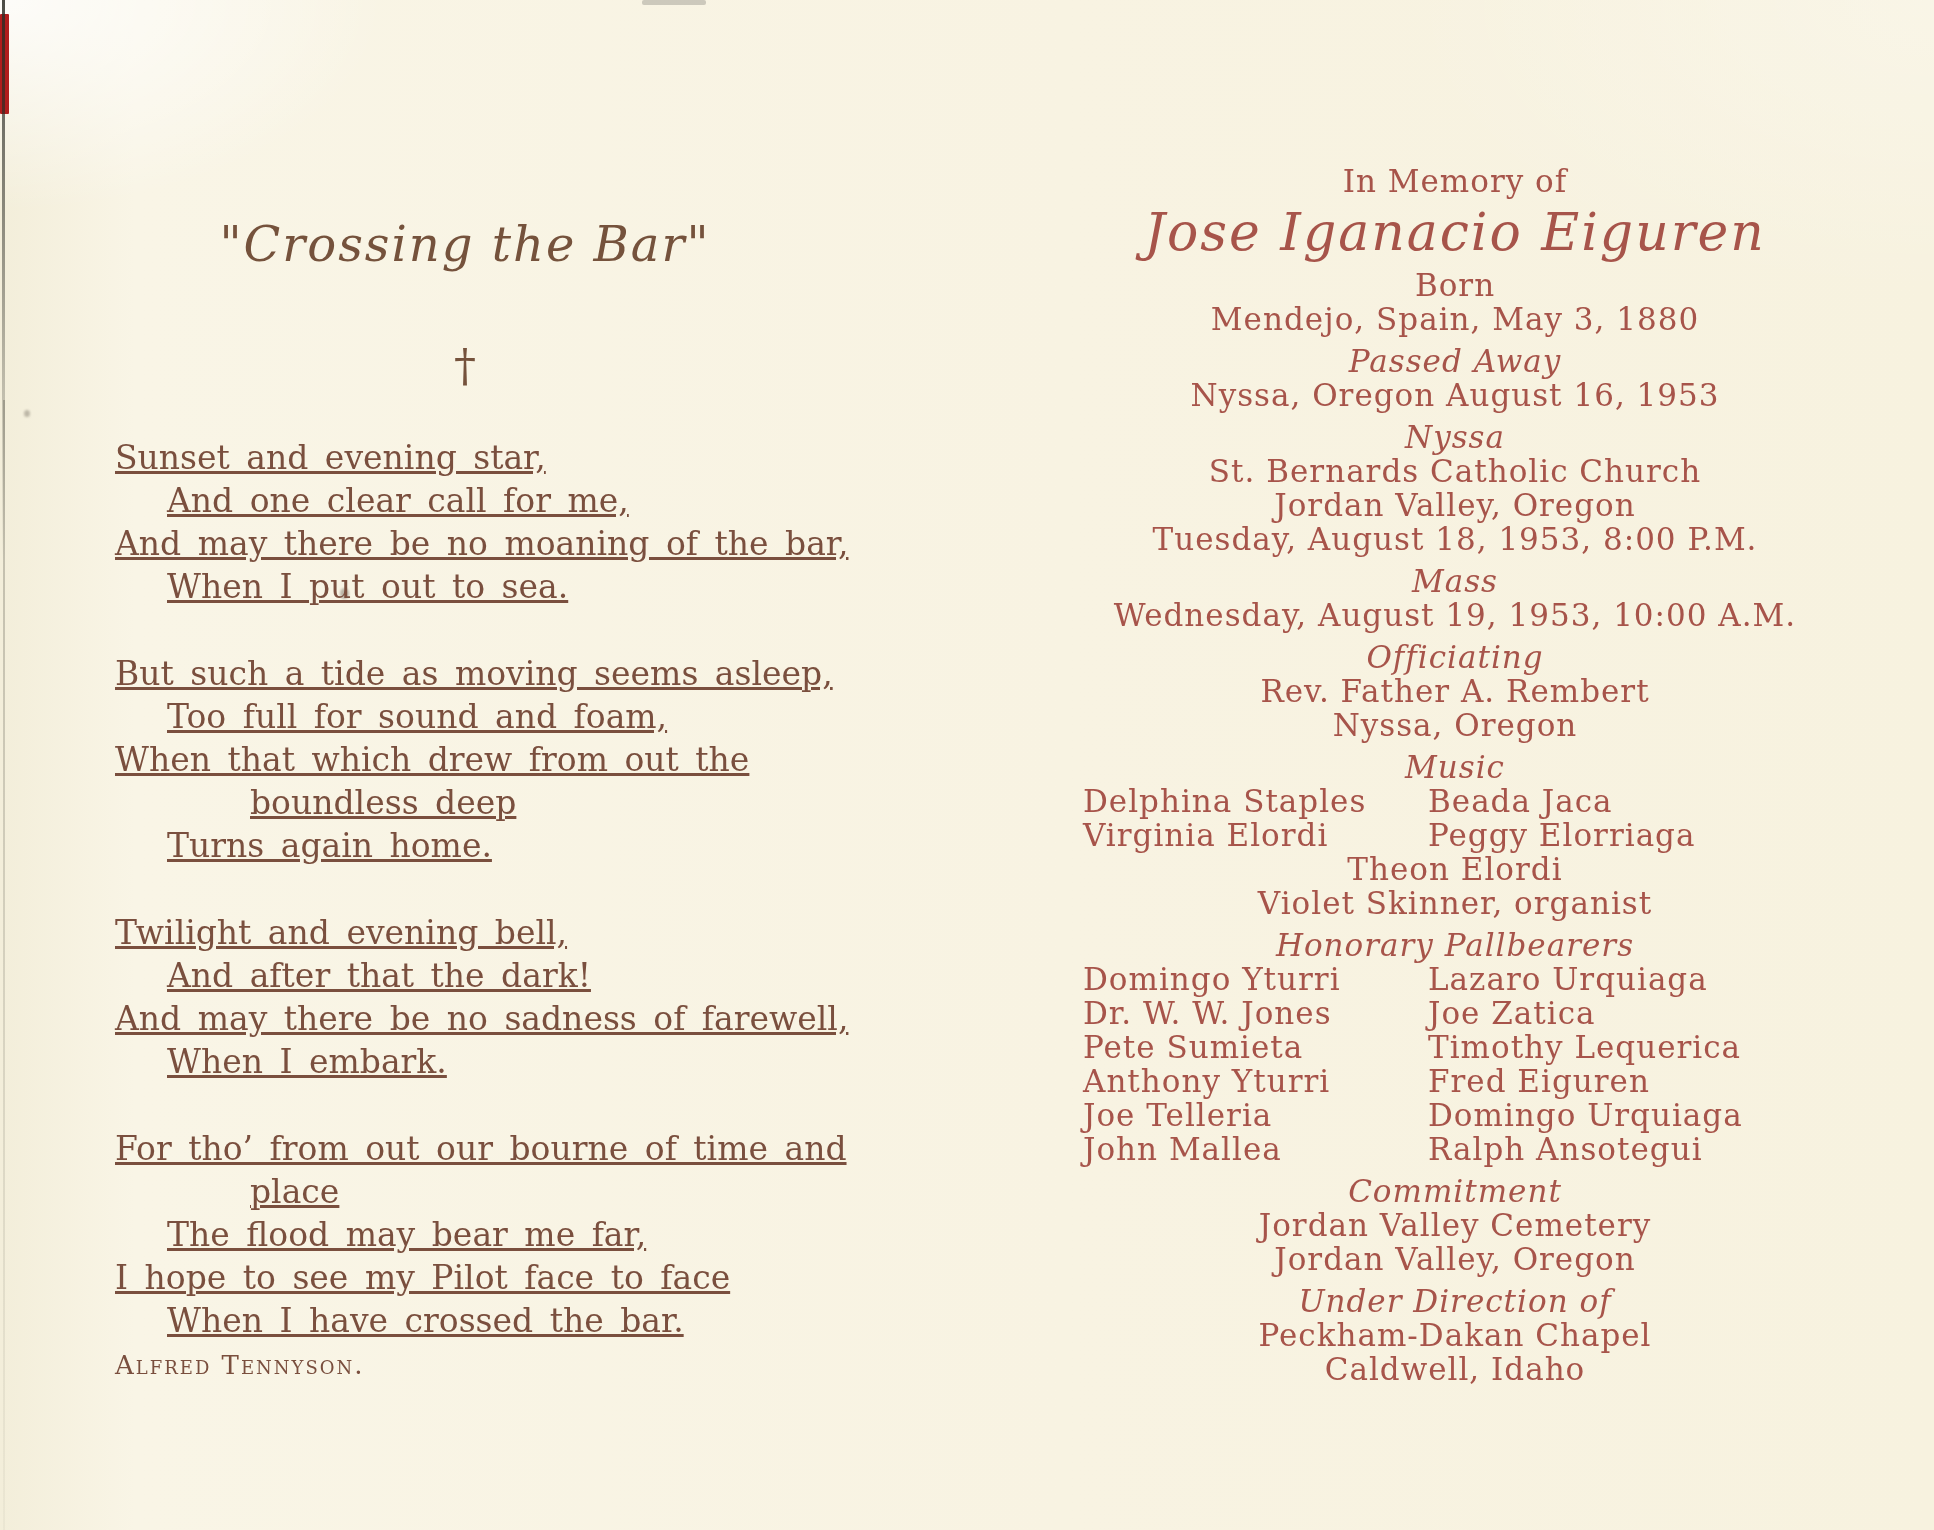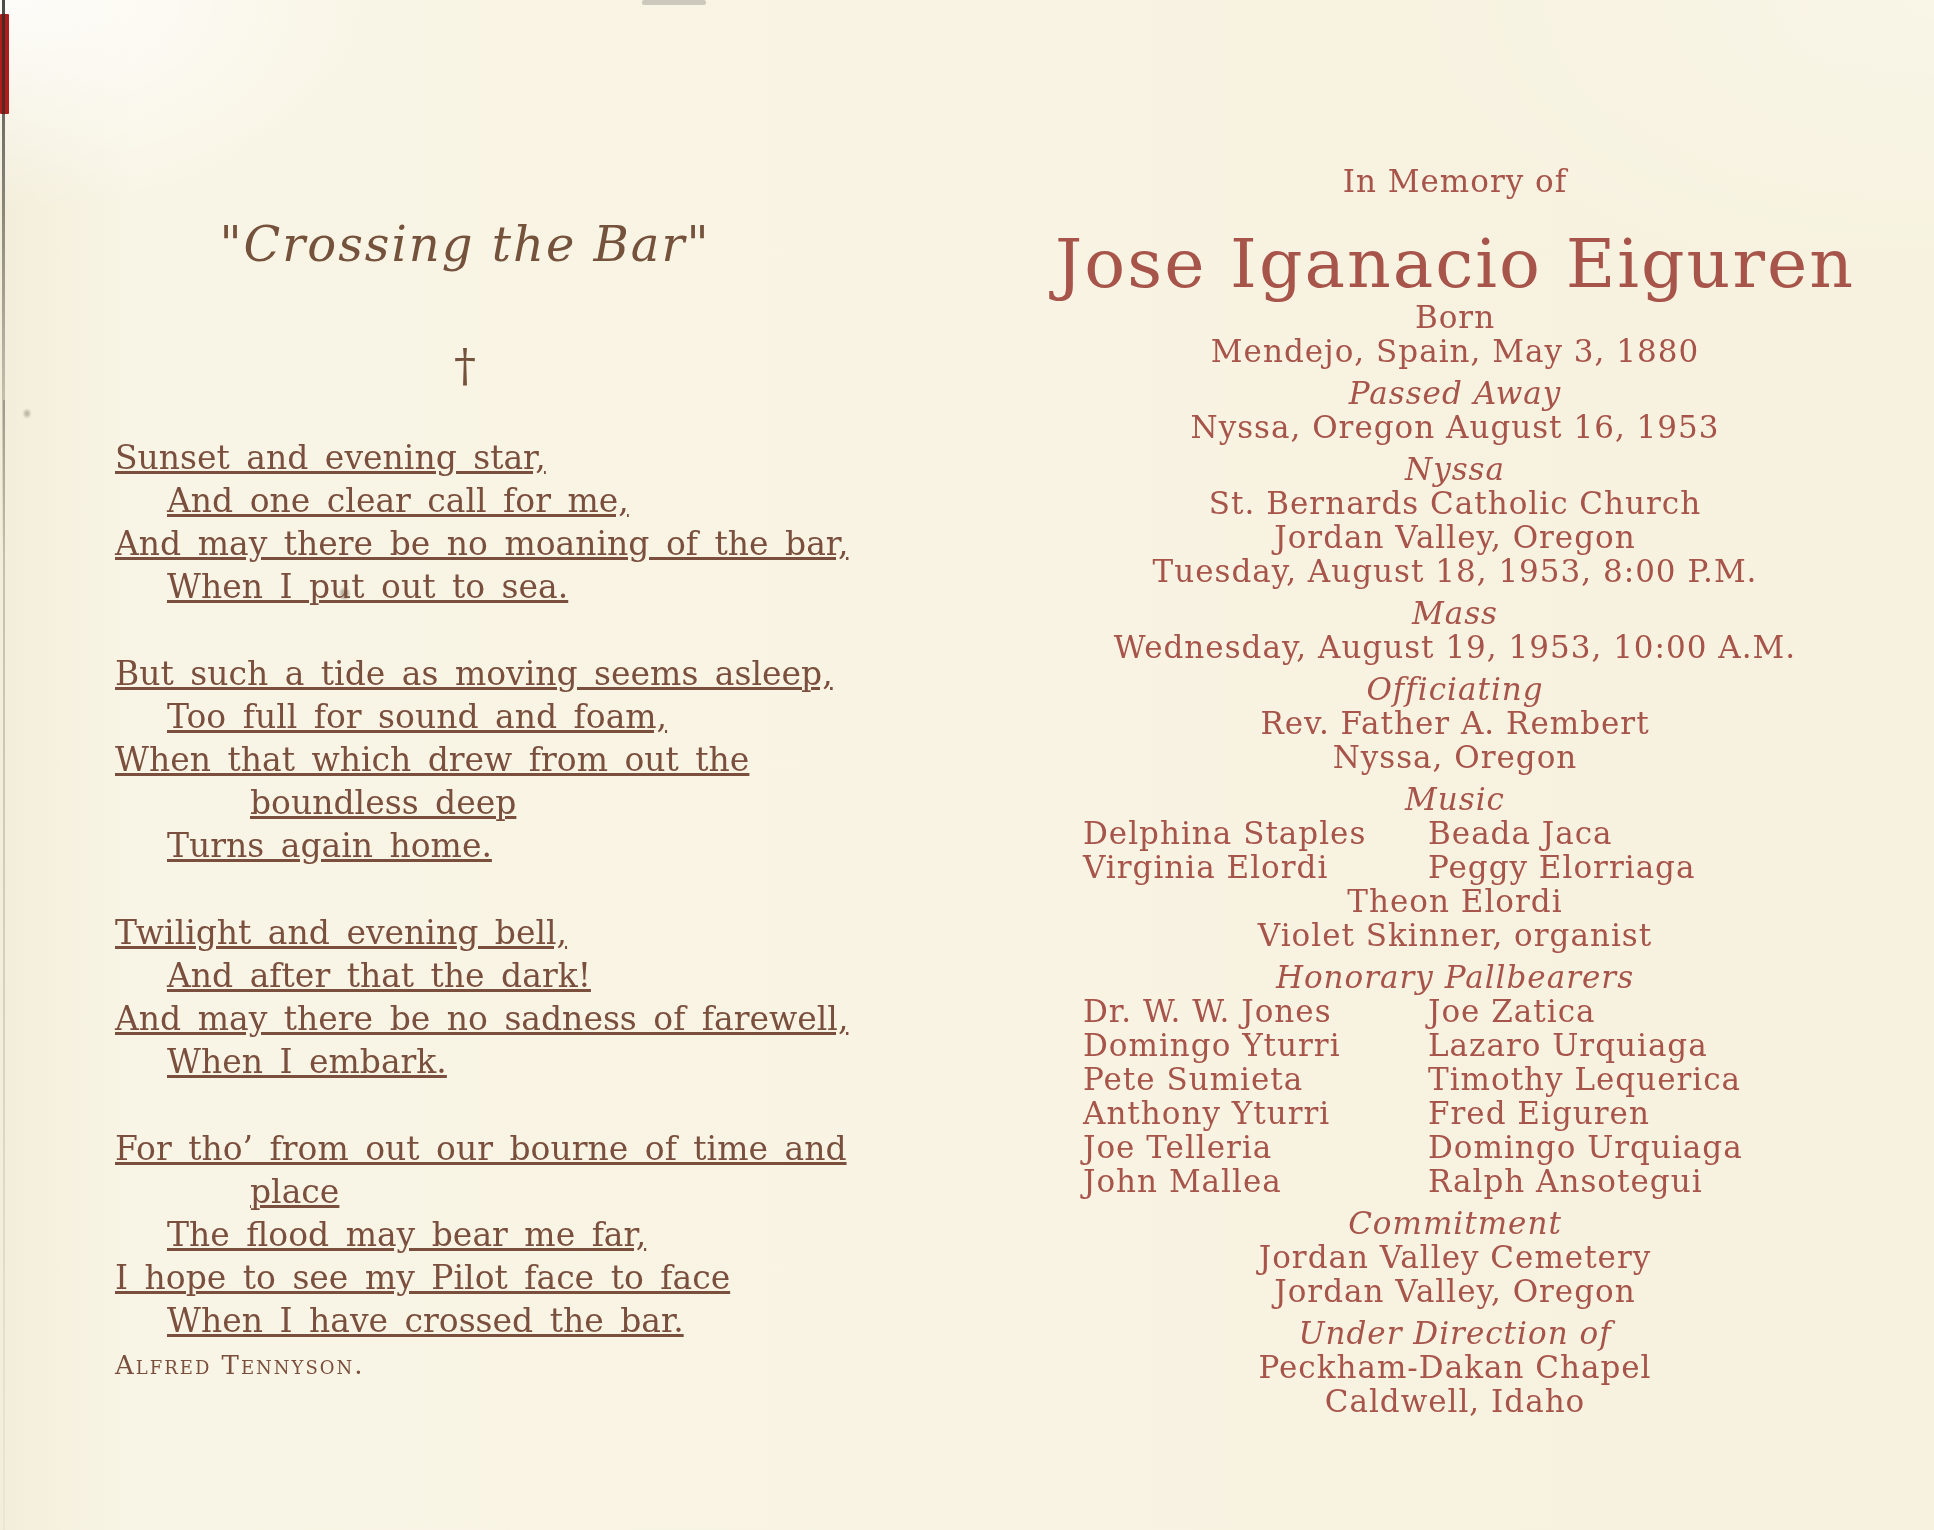--- a/index.html
+++ b/index.html
@@ -34,21 +34,21 @@
   .pl{white-space:nowrap;text-decoration:underline;}
   .in1{padding-left:52px;}
   .in2{padding-left:135px;}
   .attribution{position:absolute;left:115px;top:1350px;width:580px;text-align:left;
     font-variant:small-caps;font-size:26px;letter-spacing:2px;color:#7a4f3e;}
 
   
   .memorial{position:absolute;left:1005px;top:162px;width:900px;text-align:center;
     font-size:31px;line-height:34px;letter-spacing:1px;color:#a7544a;}
   .in-memory{line-height:38px;}
-  .deceased-name{font-size:68px;line-height:64px;letter-spacing:2px;margin-bottom:4px;margin-top:32px;}
+  .deceased-name{font-style:italic;font-size:52px;line-height:64px;letter-spacing:2px;margin-bottom:4px;}
   .ln{line-height:34px;}
   .hdr{margin-top:8px;font-style:italic;}
   .cols{display:flex;text-align:left;padding-left:78px;line-height:34px;}
   .col-l{width:345px;white-space:nowrap;}
   .col-r{flex:1;white-space:nowrap;}
 </style>
 </head>
 <body>
 
 <div class="sheet">
@@ -125,26 +125,26 @@
     </div>
     <div class="cols">
       <span class="col-l">Virginia Elordi</span>
       <span class="col-r">Peggy Elorriaga</span>
     </div>
     <div class="ln">Theon Elordi</div>
     <div class="ln">Violet Skinner, organist</div>
 
     <div class="ln hdr">Honorary Pallbearers</div>
     <div class="cols">
+      <span class="col-l">Domingo Yturri</span>
+      <span class="col-r">Lazaro Urquiaga</span>
+    </div>
+    <div class="cols">
       <span class="col-l">Dr. W. W. Jones</span>
       <span class="col-r">Joe Zatica</span>
-    </div>
-    <div class="cols">
-      <span class="col-l">Domingo Yturri</span>
-      <span class="col-r">Lazaro Urquiaga</span>
     </div>
     <div class="cols">
       <span class="col-l">Pete Sumieta</span>
       <span class="col-r">Timothy Lequerica</span>
     </div>
 
     <div class="cols">
       <span class="col-l">Anthony Yturri</span>
       <span class="col-r">Fred Eiguren</span>
     </div>

